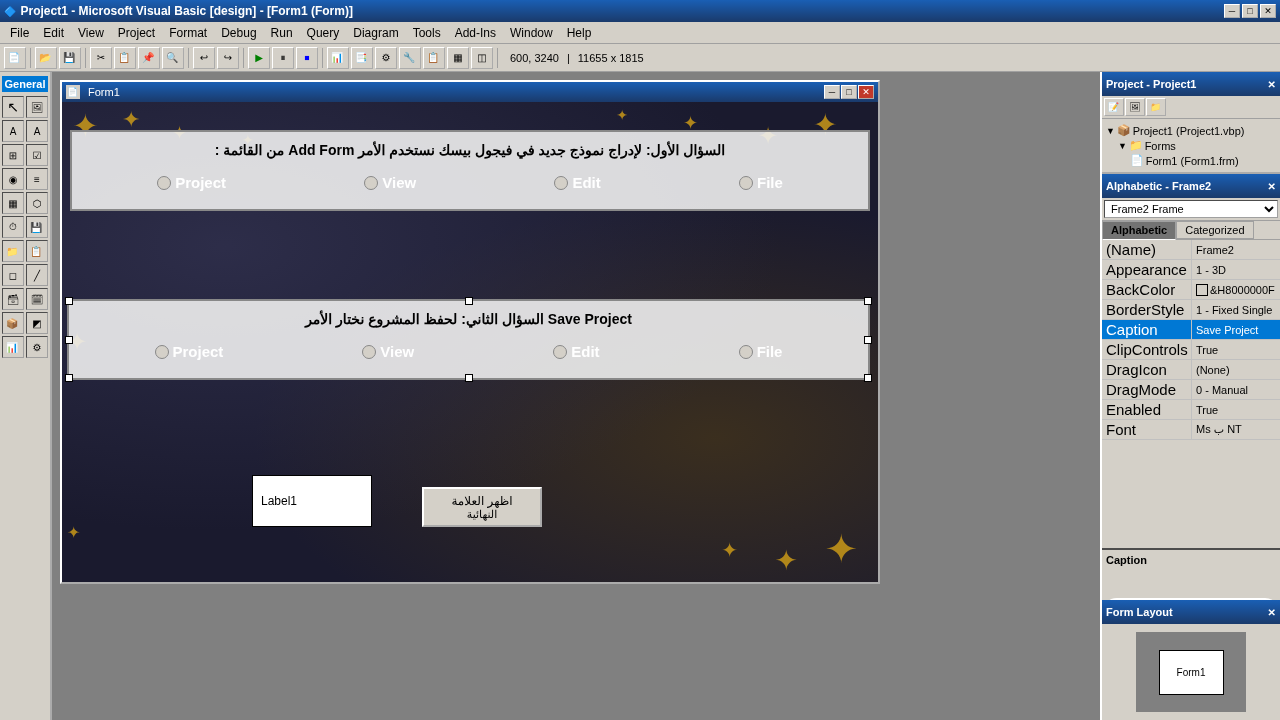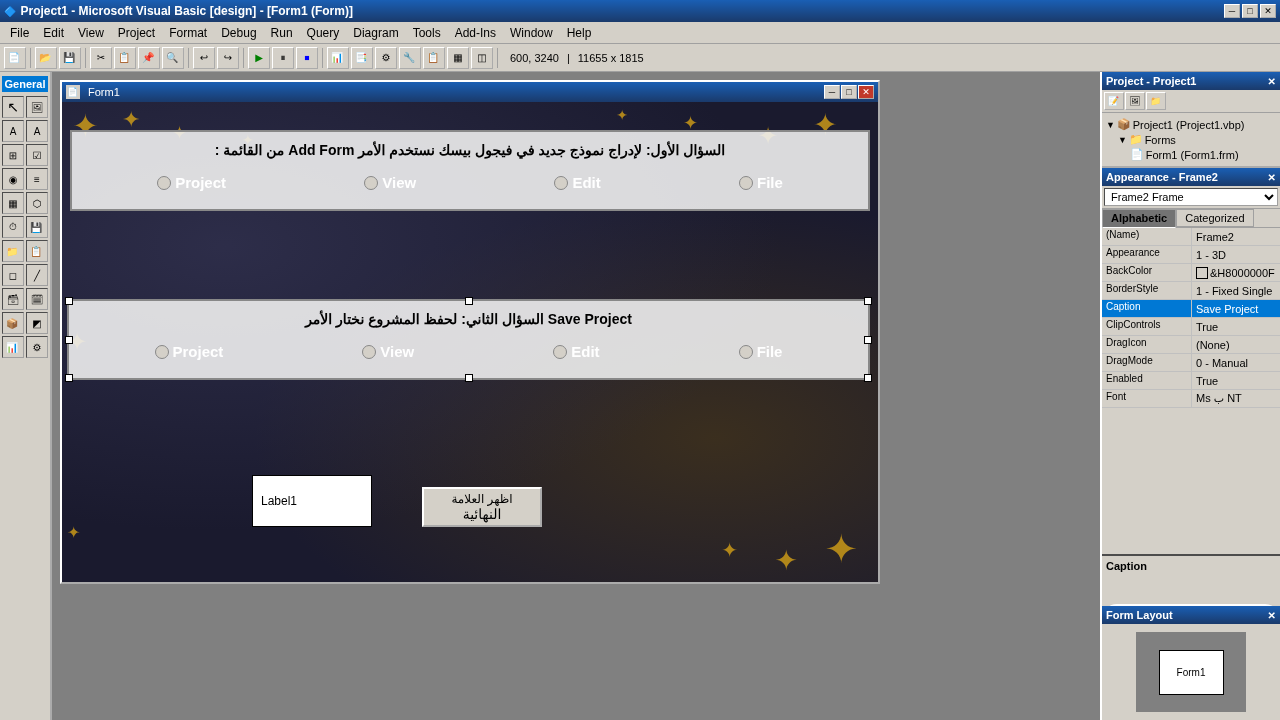--- a/index.html
+++ b/index.html
@@ -190,21 +190,21 @@
 
     
     .project-panel {
       background: #d4d0c8;
       border-bottom: 2px outset #fff;
       flex: 0 0 auto;
     }
     .panel-title-bar {
       background: linear-gradient(to bottom, #1a5fb4, #1a3a6b);
       color: white;
-      height: 18px;
+      height: 24px;
       display: flex;
       align-items: center;
       justify-content: space-between;
       padding: 0 4px;
       font-size: 11px;
       font-weight: bold;
     }
     .panel-close { cursor: pointer; font-size: 10px; }
     .panel-toolbar {
       display: flex;
@@ -284,21 +284,21 @@
       display: flex;
       border-bottom: 1px solid #c0c0c0;
       min-height: 18px;
     }
     .prop-row.selected { background: #0078d4; color: white; }
     .prop-name {
       width: 90px;
       padding: 1px 4px;
       border-right: 1px solid #c0c0c0;
       flex-shrink: 0;
-      font-size: 10px;
+      font-size: 15px;
     }
     .prop-value {
       flex: 1;
       padding: 1px 4px;
       font-size: 11px;
       overflow: hidden;
       display: flex;
       align-items: center;
       gap: 2px;
     }
@@ -534,21 +534,21 @@
             </div>
           </div>
         </div>
 
         <div style="position:absolute; bottom:55px; left:190px; background:white; border:1px solid #000; padding:4px 8px; width:120px; height:52px; display:flex; align-items:center;">
           <span>Label1</span>
         </div>
 
         <div style="position:absolute; bottom:55px; left:360px; background:#d4d0c8; border:2px outset #fff; padding:4px 8px; width:120px; height:40px; display:flex; align-items:center; justify-content:center; flex-direction:column; direction:rtl; cursor:pointer;">
           <span style="font-size:12px; text-align:center;">اظهر العلامة</span>
-          <span style="font-size:14px; text-align:center;">النهائية</span>
+          <span style="font-size:11px; text-align:center;">النهائية</span>
         </div>
 
       </div>
     </div>
   </div>
 
   <div class="right-panel">
 
     <div class="project-panel">
       <div class="panel-title-bar">
@@ -573,21 +573,21 @@
         </div>
         <div class="tree-item tree-indent2">
           <span class="file-icon">📄</span>
           <span style="font-size:11px;">Form1 (Form1.frm)</span>
         </div>
       </div>
     </div>
 
     <div class="properties-panel">
       <div class="panel-title-bar">
-        <span>Appearance - Frame2</span>
+        <span>Alphabetic - Frame2</span>
         <span class="panel-close">✕</span>
       </div>
       <div class="prop-selector">
         <select class="prop-dropdown">
           <option>Frame2  Frame</option>
         </select>
       </div>
       <div class="prop-tabs">
         <div class="prop-tab active">Alphabetic</div>
         <div class="prop-tab">Categorized</div>

